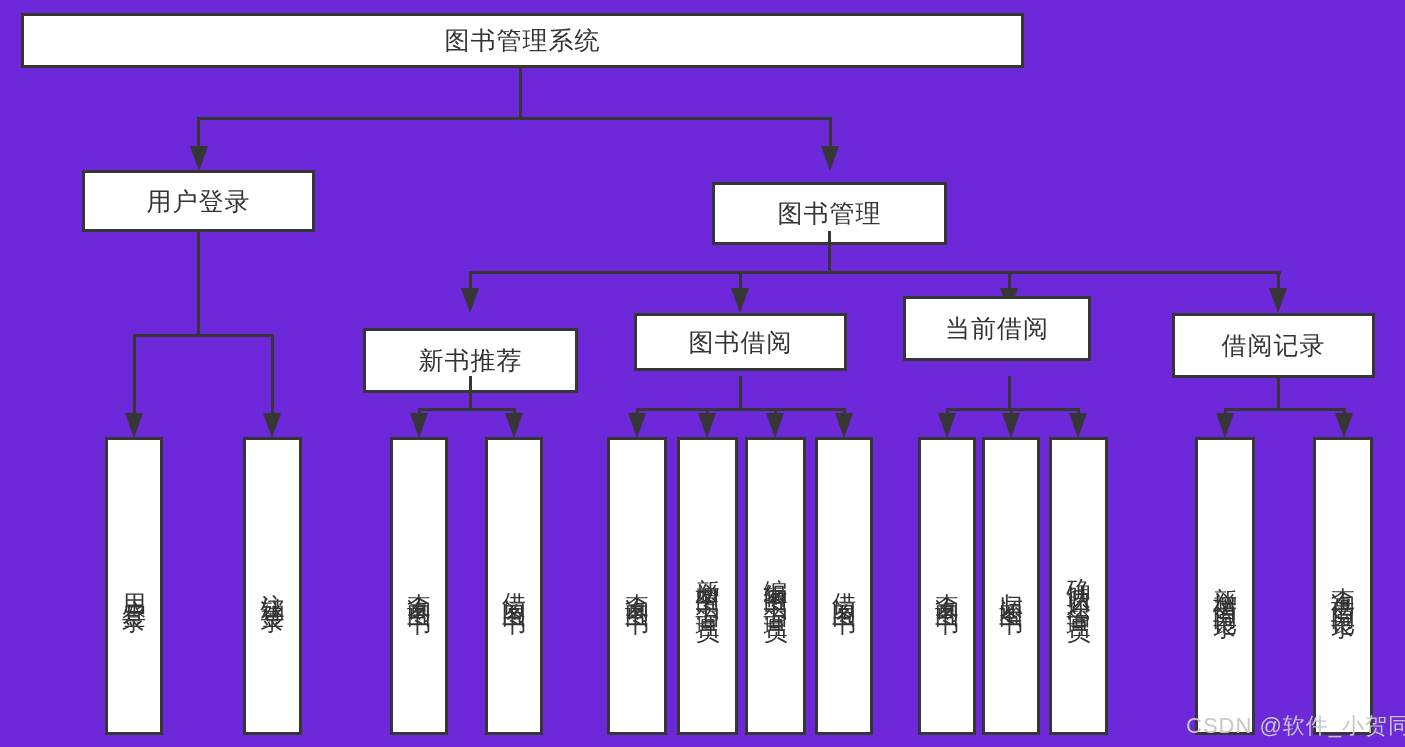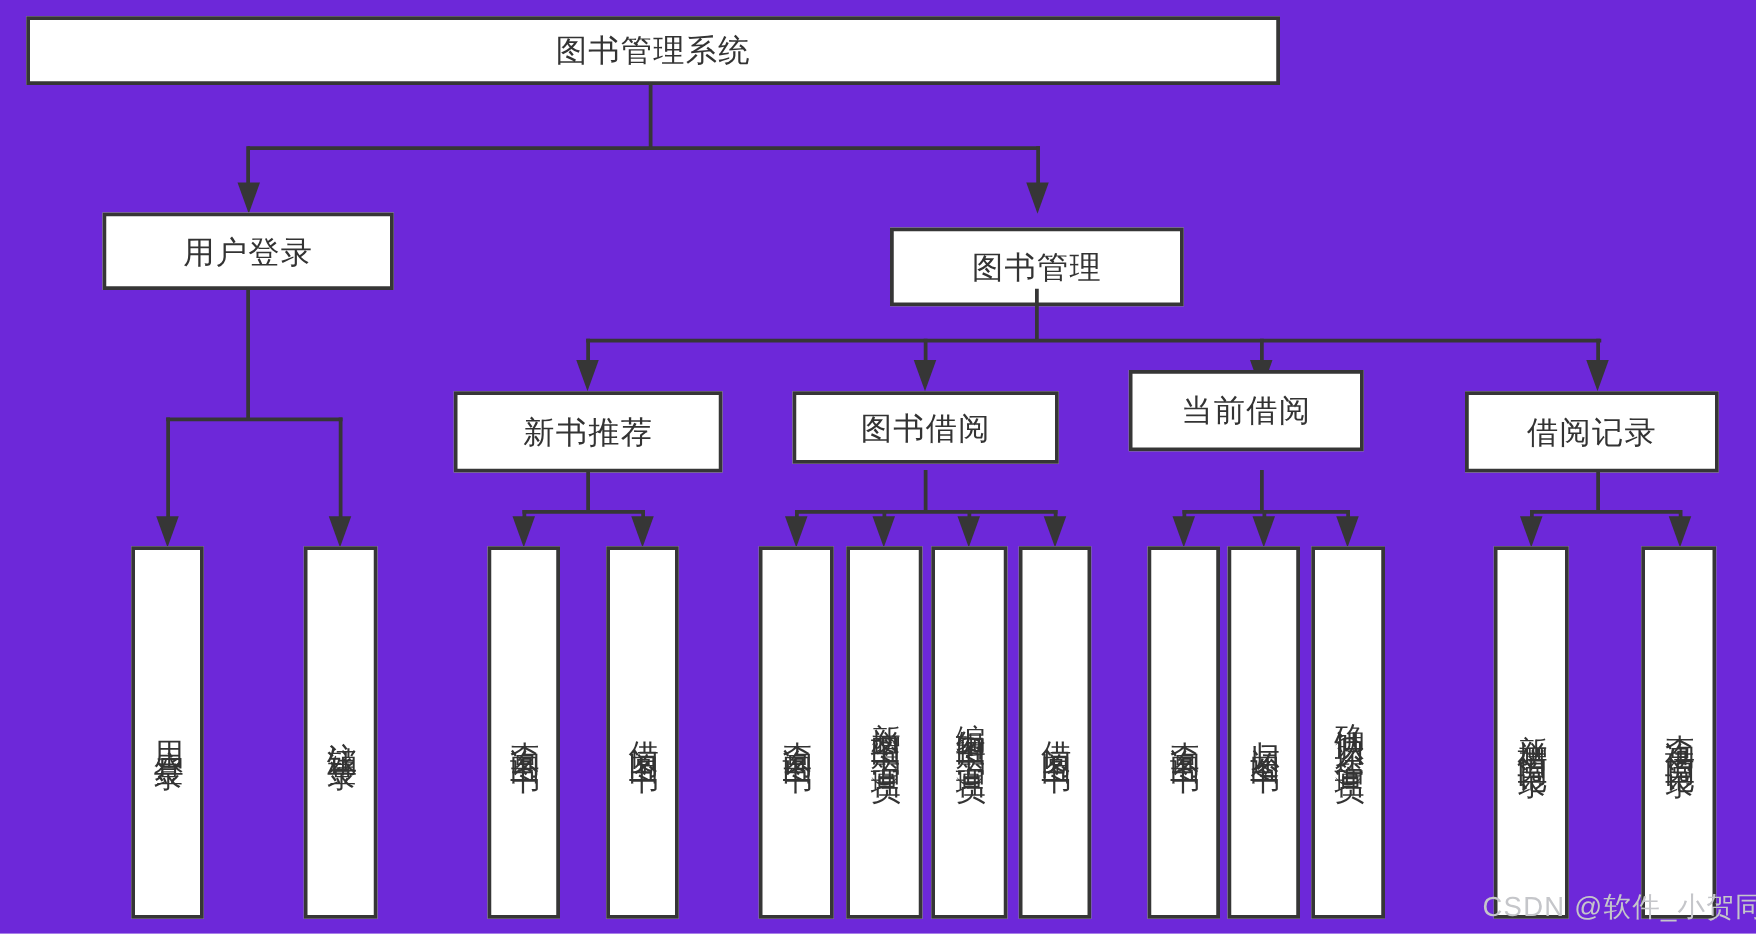--- a/index.html
+++ b/index.html
@@ -75,21 +75,21 @@
   <div class="hl" style="left:469px;top:271px;width:812px;"></div>
   <div class="vl" style="left:469px;top:271px;height:20px;"></div>
   <div class="arr" style="left:461px;top:288px;"></div>
   <div class="vl" style="left:739px;top:271px;height:20px;"></div>
   <div class="arr" style="left:731px;top:288px;"></div>
   <div class="vl" style="left:1008px;top:271px;height:20px;"></div>
   <div class="arr" style="left:1000px;top:288px;"></div>
   <div class="vl" style="left:1277px;top:271px;height:20px;"></div>
   <div class="arr" style="left:1269px;top:288px;"></div>
 
-  <div class="node" style="left:363px;top:313px;width:215px;height:65px;">新书推荐</div>
+  <div class="node" style="left:363px;top:328px;width:215px;height:65px;">新书推荐</div>
   <div class="node" style="left:634px;top:313px;width:213px;height:58px;">图书借阅</div>
   <div class="node" style="left:903px;top:296px;width:188px;height:65px;">当前借阅</div>
   <div class="node" style="left:1172px;top:313px;width:203px;height:65px;">借阅记录</div>
 
   <div class="vl" style="left:469px;top:376px;height:34px;"></div>
   <div class="hl" style="left:418px;top:408px;width:98px;"></div>
   <div class="vl" style="left:418px;top:408px;height:8px;"></div>
   <div class="arr" style="left:410px;top:413px;"></div>
   <div class="vl" style="left:513px;top:408px;height:8px;"></div>
   <div class="arr" style="left:505px;top:413px;"></div>

